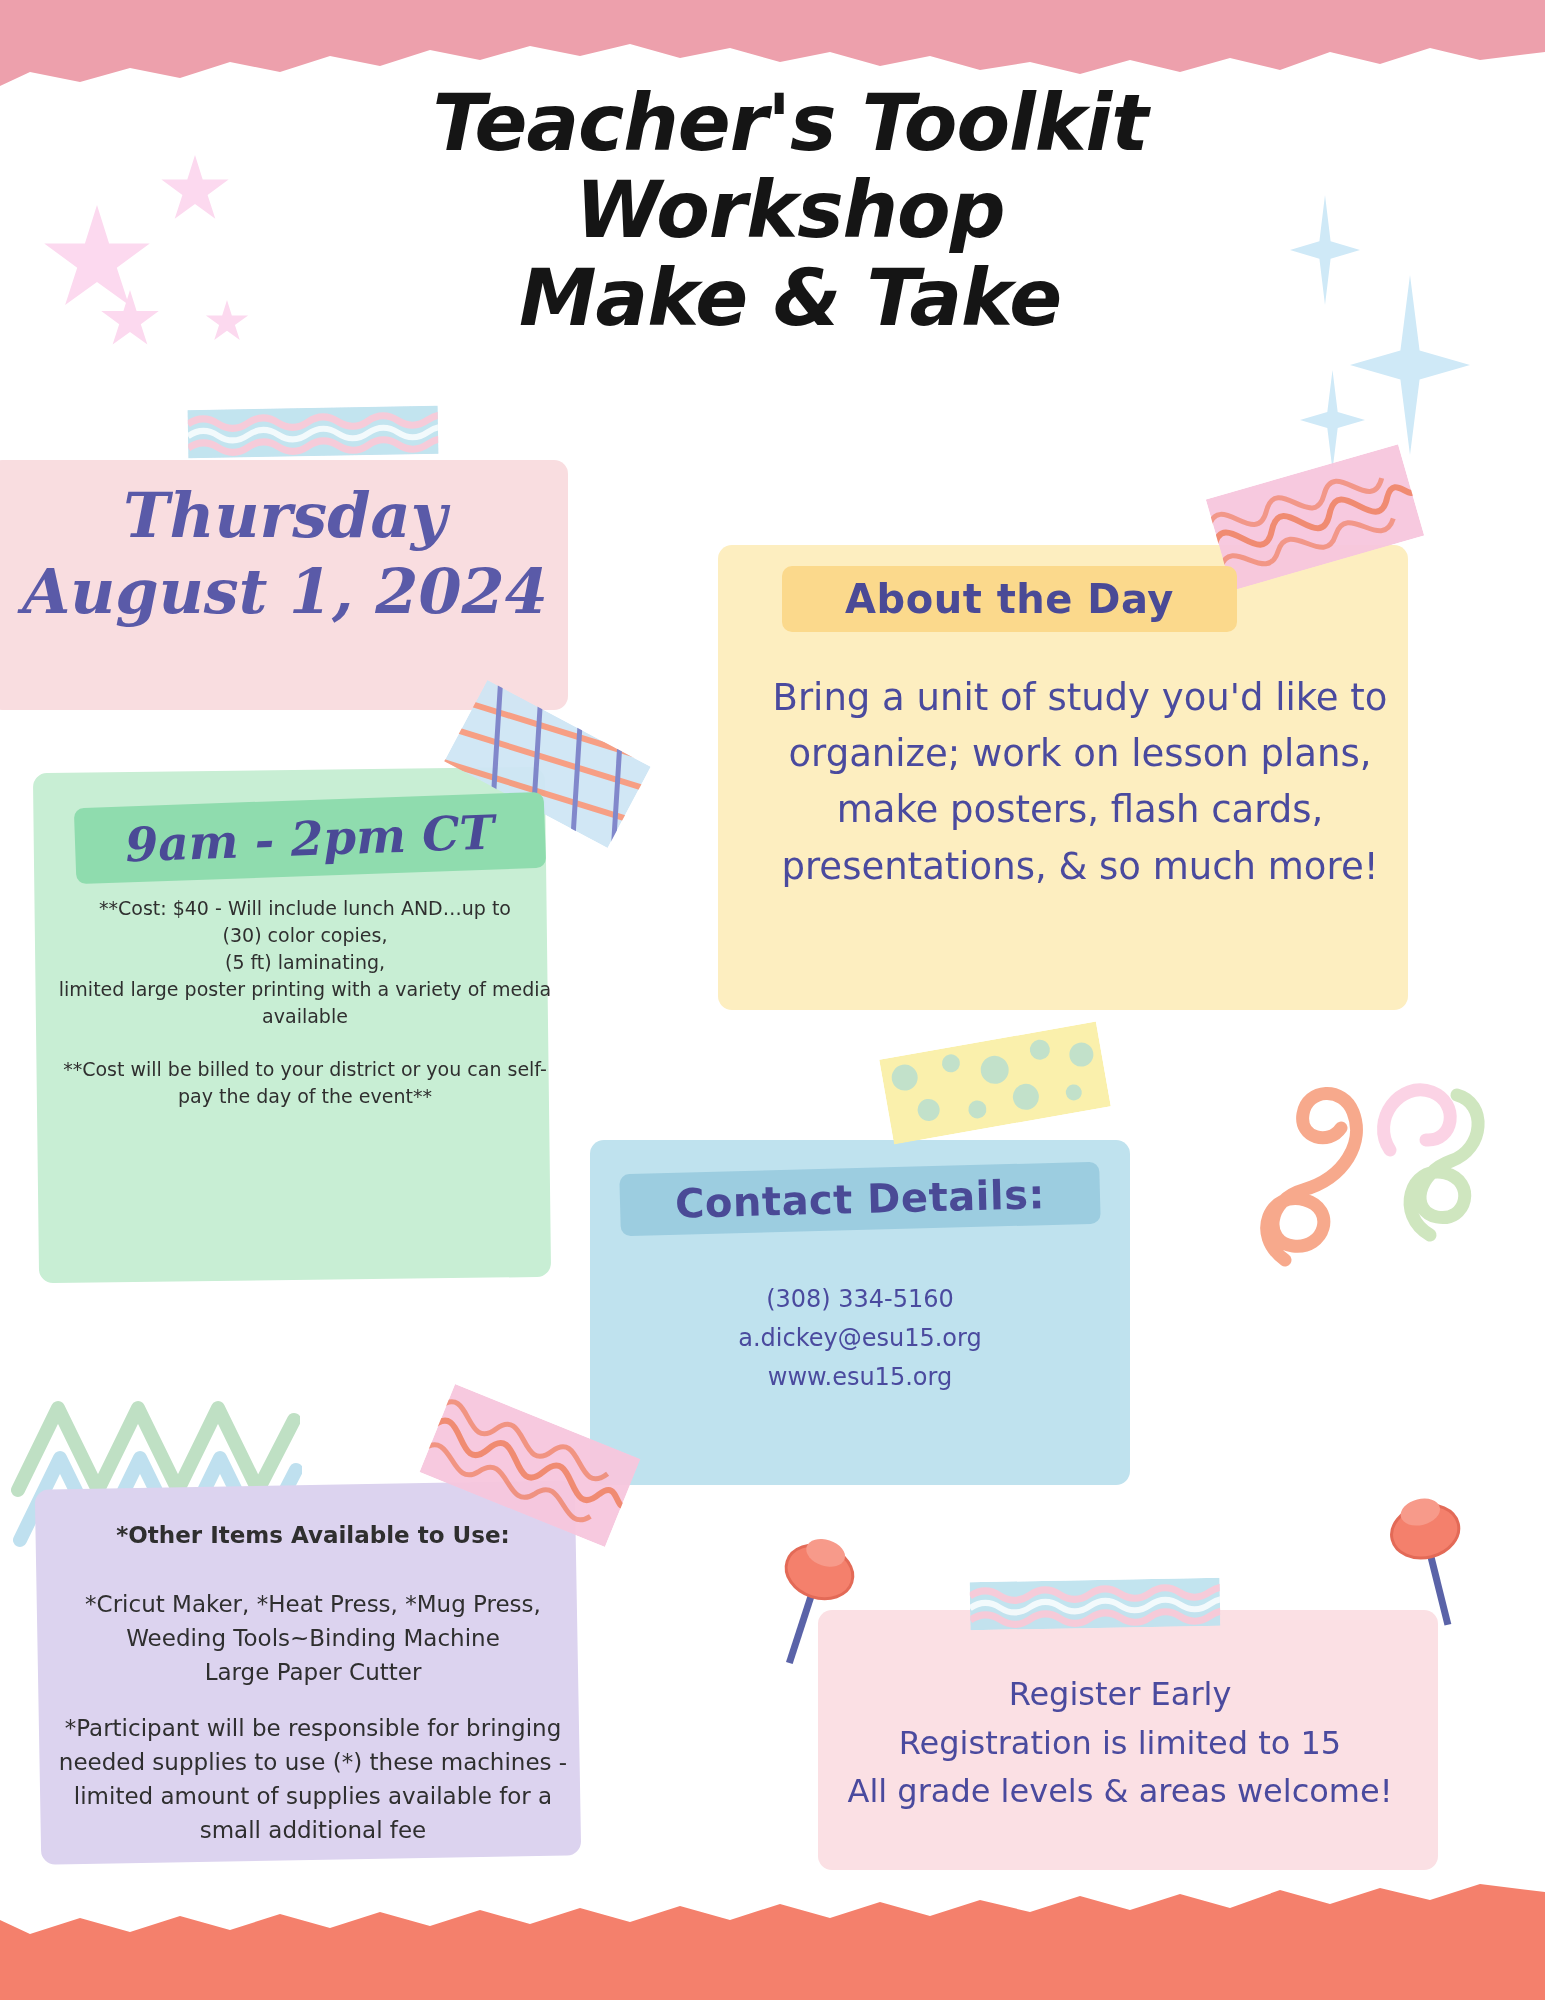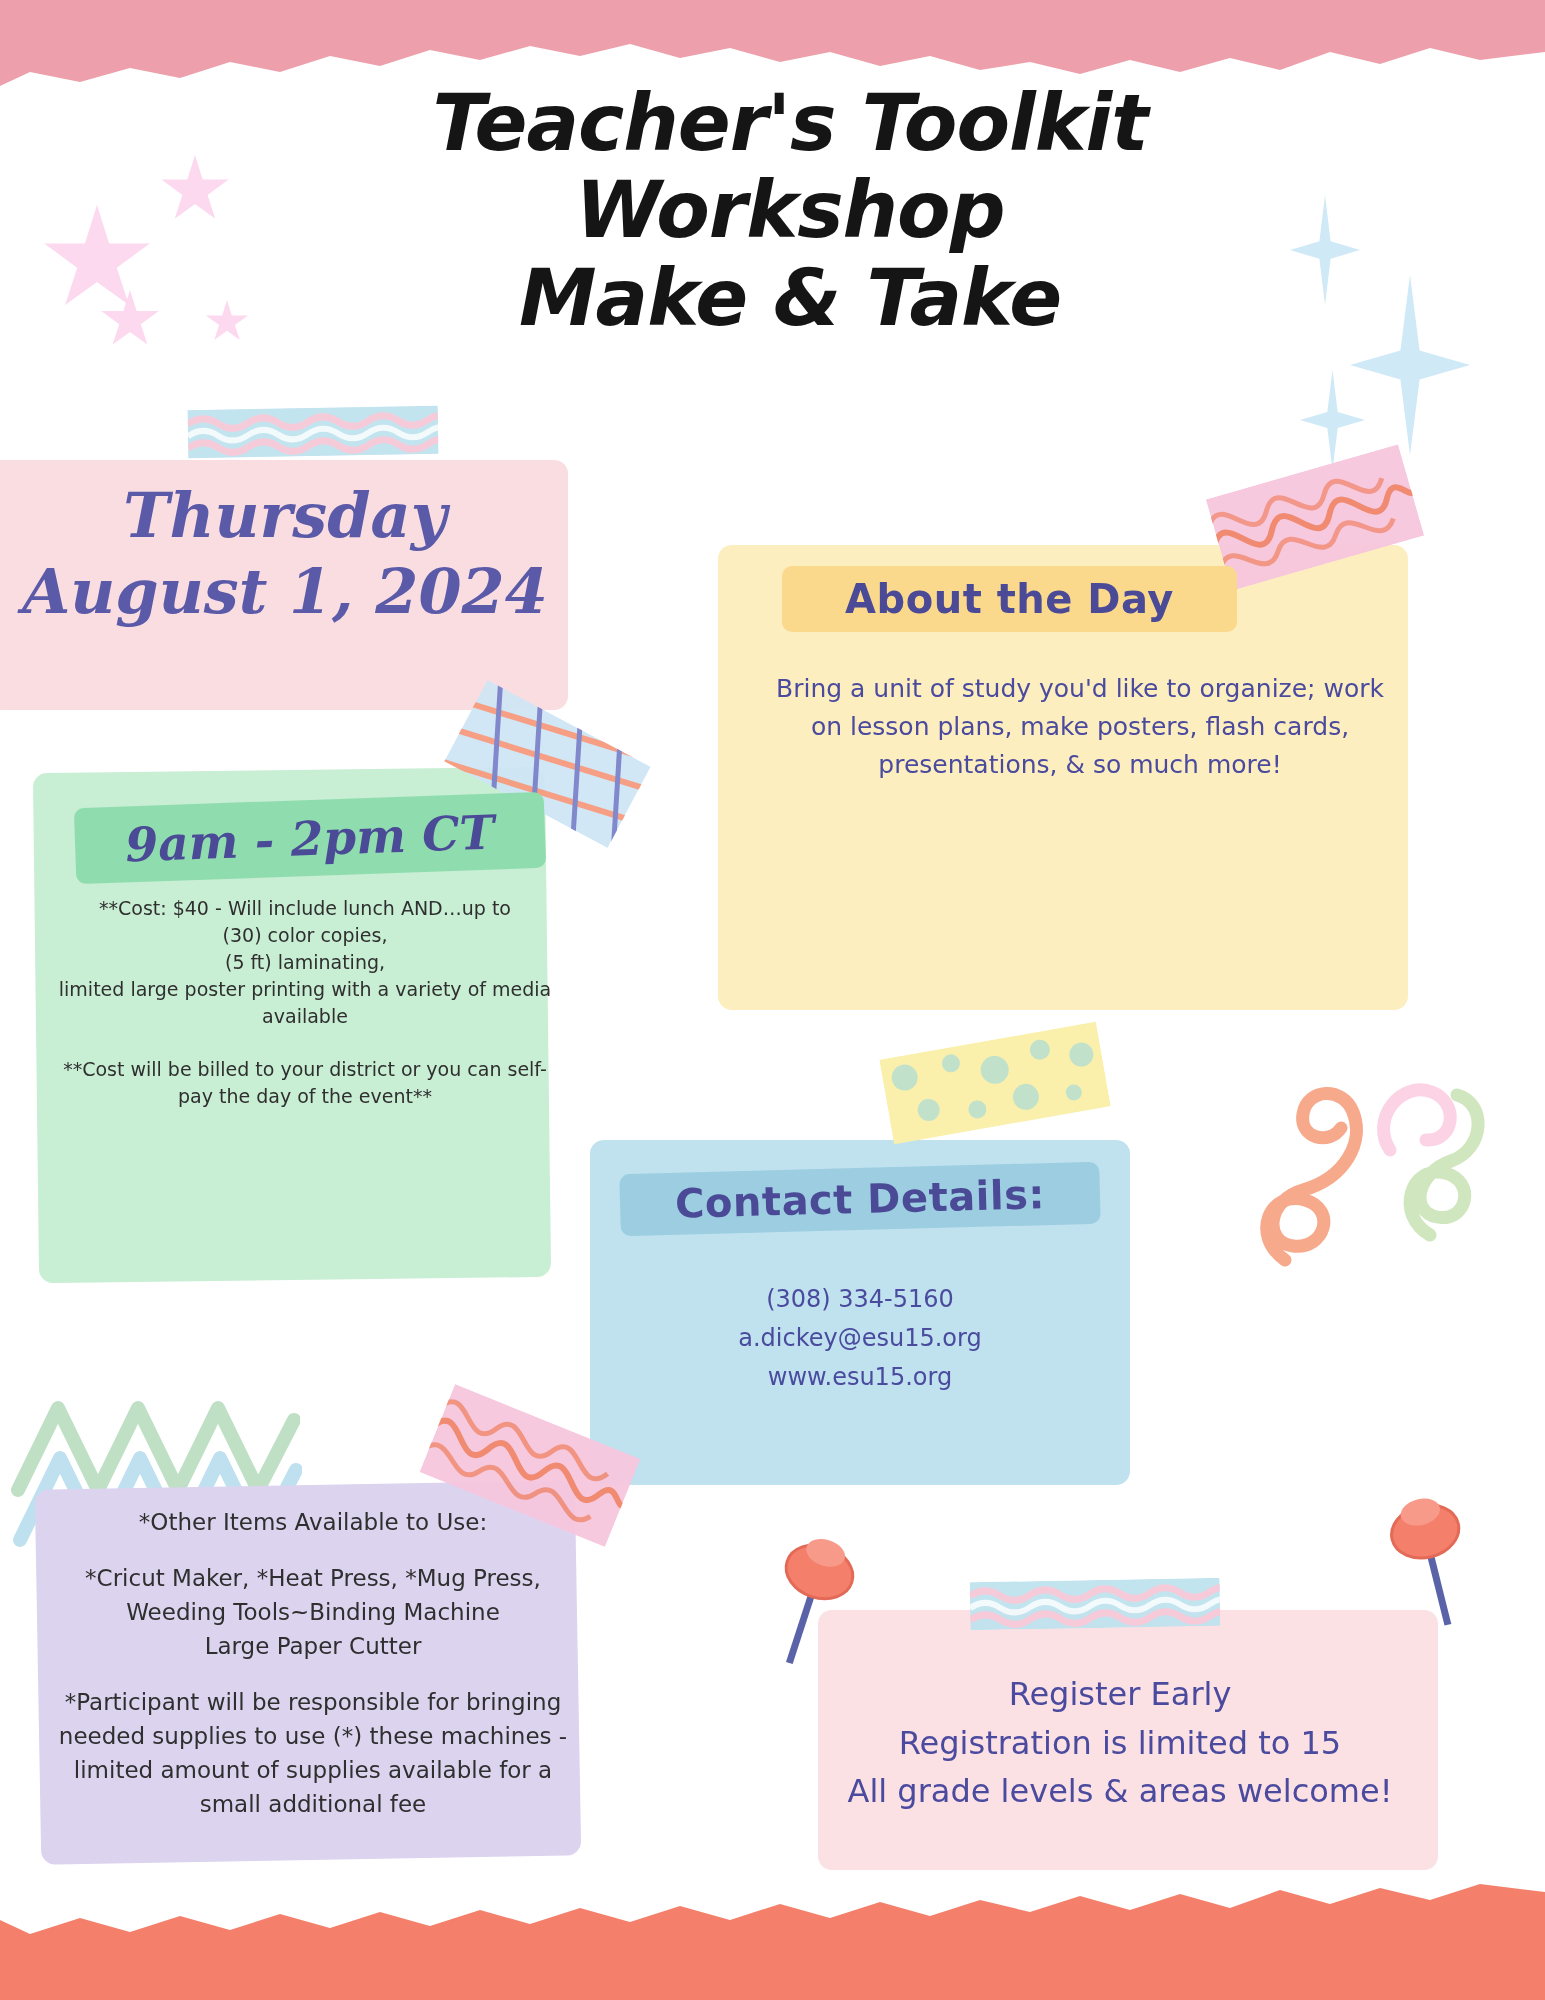--- a/index.html
+++ b/index.html
@@ -151,21 +151,21 @@
   .body-text {
     position: absolute;
     font-family: "DejaVu Sans", sans-serif;
     color: #3c3c86;
     text-align: center;
   }
 
   .about-body {
     left: 760px; top: 670px;
     width: 640px;
-    font-size: 25px;
+    font-size: 37px;
     line-height: 1.52;
     color: #4a4a9e;
   }
 
   .time-body {
     left: 50px; top: 895px;
     width: 510px;
     font-size: 19px;
     line-height: 1.42;
     color: #2f2f2f;
@@ -339,21 +339,21 @@
   <div class="tape" style="left:430px; top:1418px; width:200px; height:95px; transform:rotate(22deg);">
     <svg width="200" height="95" viewBox="0 0 200 95">
       <rect width="200" height="95" fill="#f7c7de"></rect>
       <path d="M-5,48 C15,10 35,86 55,48 C75,10 95,86 115,48 C135,10 155,86 175,48 C188,26 196,60 205,48" fill="none" stroke="#f0856b" stroke-width="6"></path>
       <path d="M-5,26 C15,-6 35,60 55,26 C75,-6 95,60 115,26 C135,-6 155,60 175,26" fill="none" stroke="#f0856b" stroke-width="5" opacity="0.85"></path>
       <path d="M-5,72 C15,42 35,100 55,72 C75,42 95,100 115,72 C135,42 155,100 175,72" fill="none" stroke="#f0856b" stroke-width="5" opacity="0.85"></path>
     </svg>
   </div>
 
   <div class="body-text other-body">
-    <p style="margin:0;">*Other Items Available to Use:</p>
+    <p style="margin:13px;font-weight:bold;">*Other Items Available to Use:</p>
     <div class="gap"></div>
     <p style="margin:0;">*Cricut Maker, *Heat Press, *Mug Press,</p>
     <p style="margin:0;">Weeding Tools~Binding Machine</p>
     <p style="margin:0;">Large Paper Cutter</p>
     <div class="gap"></div>
     <p style="margin:0;">*Participant will be responsible for bringing needed supplies to use (*) these machines - limited amount of supplies available for a small additional fee</p>
   </div>
 
   <div class="card card-register" style="left:818px; top:1610px; width:620px; height:260px;"></div>
 

